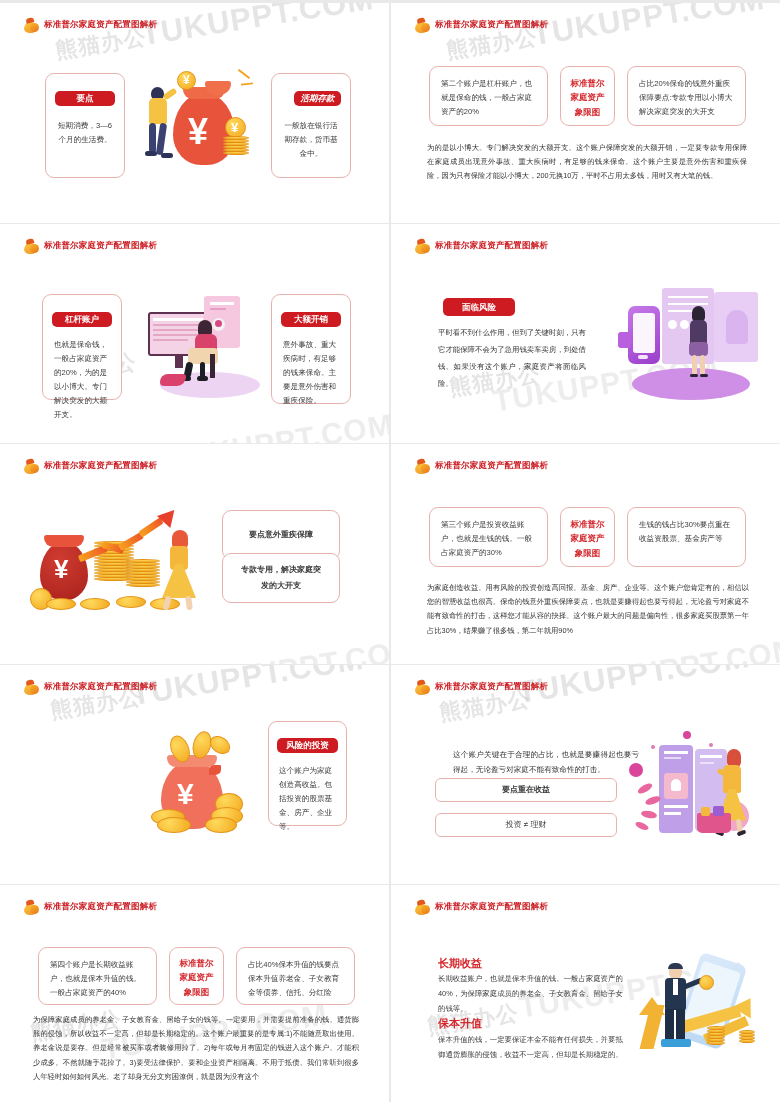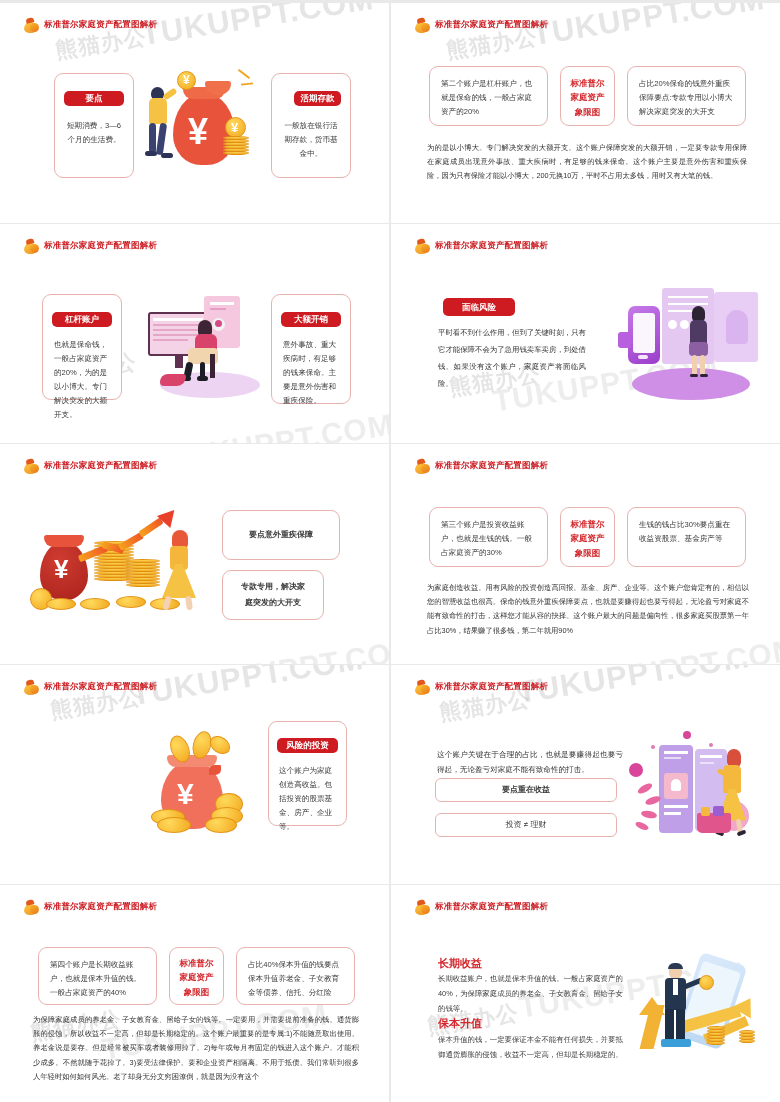--- a/index.html
+++ b/index.html
@@ -144,27 +144,27 @@
       <div class="person-body" style="left:4px;top:33px;width:18px;height:26px;background:#f5c243;border-radius:5px 5px 2px 2px;"></div>
       <div class="person-body" style="left:18px;top:26px;width:14px;height:6px;background:#f5c243;transform:rotate(-35deg);"></div>
       <div class="person-body" style="left:4px;top:58px;width:7px;height:30px;background:#3a4272;"></div>
       <div class="person-body" style="left:13px;top:58px;width:7px;height:32px;background:#3a4272;transform:rotate(8deg);"></div>
       <div style="position:absolute;left:0px;top:86px;width:12px;height:5px;background:#2d3358;border-radius:3px;"></div>
       <div style="position:absolute;left:16px;top:88px;width:12px;height:5px;background:#2d3358;border-radius:3px;"></div>
       <div style="position:absolute;left:92px;top:8px;width:14px;height:2px;background:#f2a41e;transform:rotate(38deg);"></div>
       <div style="position:absolute;left:96px;top:18px;width:12px;height:2px;background:#f2a41e;transform:rotate(-6deg);"></div>
     </div>
 
-    <div class="card" style="left:54px;top:70px;width:80px;height:105px;">
+    <div class="card" style="left:45px;top:70px;width:80px;height:105px;">
       <div class="badge" style="margin:17px 9px 0 9px;">要点</div>
       <div class="cardtxt cardtxt-c" style="margin:13px 10px 0 10px;">短期消费，3—6个月的生活费。</div>
     </div>
 
     <div class="card" style="left:271px;top:70px;width:80px;height:105px;">
-      <div class="badge" style="margin:17px 9px 0 22px;">活期存款</div>
+      <div class="badge" style="margin:17px 9px 0 22px;font-style:italic;">活期存款</div>
       <div class="cardtxt cardtxt-c" style="margin:13px 12px 0 12px;">一般放在银行活期存款，货币基金中。</div>
     </div>
   </div>
 
   <div class="slide">
     <div class="wm wm-a">TUKUPPT.COM</div>
     <div class="wm wm-b">熊猫办公</div>
     <div class="hdr">
       <span class="logo">
           <i class="bag"></i>
@@ -331,21 +331,21 @@
       <div style="position:absolute;left:142px;top:28px;width:16px;height:20px;background:#e8593a;border-radius:8px 8px 6px 6px;"></div>
       <div class="person-body" style="left:140px;top:44px;width:18px;height:24px;background:#f5b73b;border-radius:4px;"></div>
       <div style="position:absolute;left:132px;top:62px;width:34px;height:34px;background:#f5c243;clip-path:polygon(40% 0,60% 0,100% 100%,0 100%);"></div>
       <div class="person-body" style="left:134px;top:94px;width:6px;height:14px;background:#f2d2b2;transform:rotate(16deg);"></div>
       <div class="person-body" style="left:156px;top:94px;width:6px;height:14px;background:#f2d2b2;transform:rotate(-8deg);"></div>
     </div>
 
     <div class="card" style="left:222px;top:66px;width:118px;height:50px;display:flex;align-items:center;justify-content:center;">
       <div class="cardtxt cardtxt-c" style="font-size:8px;font-weight:bold;padding:0 8px;">要点意外重疾保障</div>
     </div>
-    <div class="card" style="left:222px;top:126px;width:102px;height:50px;display:flex;align-items:center;">
+    <div class="card" style="left:222px;top:109px;width:118px;height:50px;display:flex;align-items:center;">
       <div class="cardtxt cardtxt-c" style="font-size:8px;font-weight:bold;padding:0 18px;line-height:2;">专款专用，解决家庭突发的大开支</div>
     </div>
   </div>
 
   <div class="slide">
     <div class="wm wm-c" style="bottom:-20px;right:-20px;">TUKUPPT.COM</div>
     <div class="hdr">
       <span class="logo">
           <i class="bag"></i>
           <i class="bag2"></i>
@@ -406,21 +406,21 @@
     <div class="wm wm-b" style="top:26px;left:48px;">熊猫办公</div>
     <div class="hdr">
       <span class="logo">
           <i class="bag"></i>
           <i class="bag2"></i>
           <i class="knot"></i>
         </span>
       <span class="hdr-title">标准普尔家庭资产配置图解析</span>
     </div>
 
-    <div class="para" style="left:46px;top:82px;width:186px;font-size:7.6px;line-height:2.1;">这个账户关键在于合理的占比，也就是要赚得起也要亏得起，无论盈亏对家庭不能有致命性的打击。</div>
+    <div class="para" style="left:62px;top:82px;width:186px;font-size:7.6px;line-height:2.1;">这个账户关键在于合理的占比，也就是要赚得起也要亏得起，无论盈亏对家庭不能有致命性的打击。</div>
     <div class="btn" style="left:44px;top:113px;width:182px;height:24px;">要点重在收益</div>
     <div class="btn" style="left:44px;top:148px;width:182px;height:24px;font-weight:normal;">投资 ≠ 理财</div>
 
     <div class="ill" style="left:232px;top:62px;width:145px;height:122px;">
       <div class="blob" style="left:60px;top:4px;width:8px;height:8px;background:#d8459a;"></div>
       <div class="blob" style="left:28px;top:18px;width:4px;height:4px;background:#e17bb4;"></div>
       <div class="blob" style="left:86px;top:16px;width:4px;height:4px;background:#e17bb4;"></div>
       <div class="blob" style="left:6px;top:36px;width:14px;height:14px;background:#d8459a;"></div>
       <div class="purpleCard" style="left:36px;top:18px;width:34px;height:88px;background:#bfa0e8;"></div>
       <div class="purpleCard" style="left:72px;top:22px;width:32px;height:82px;background:#d2bcf0;"></div>

